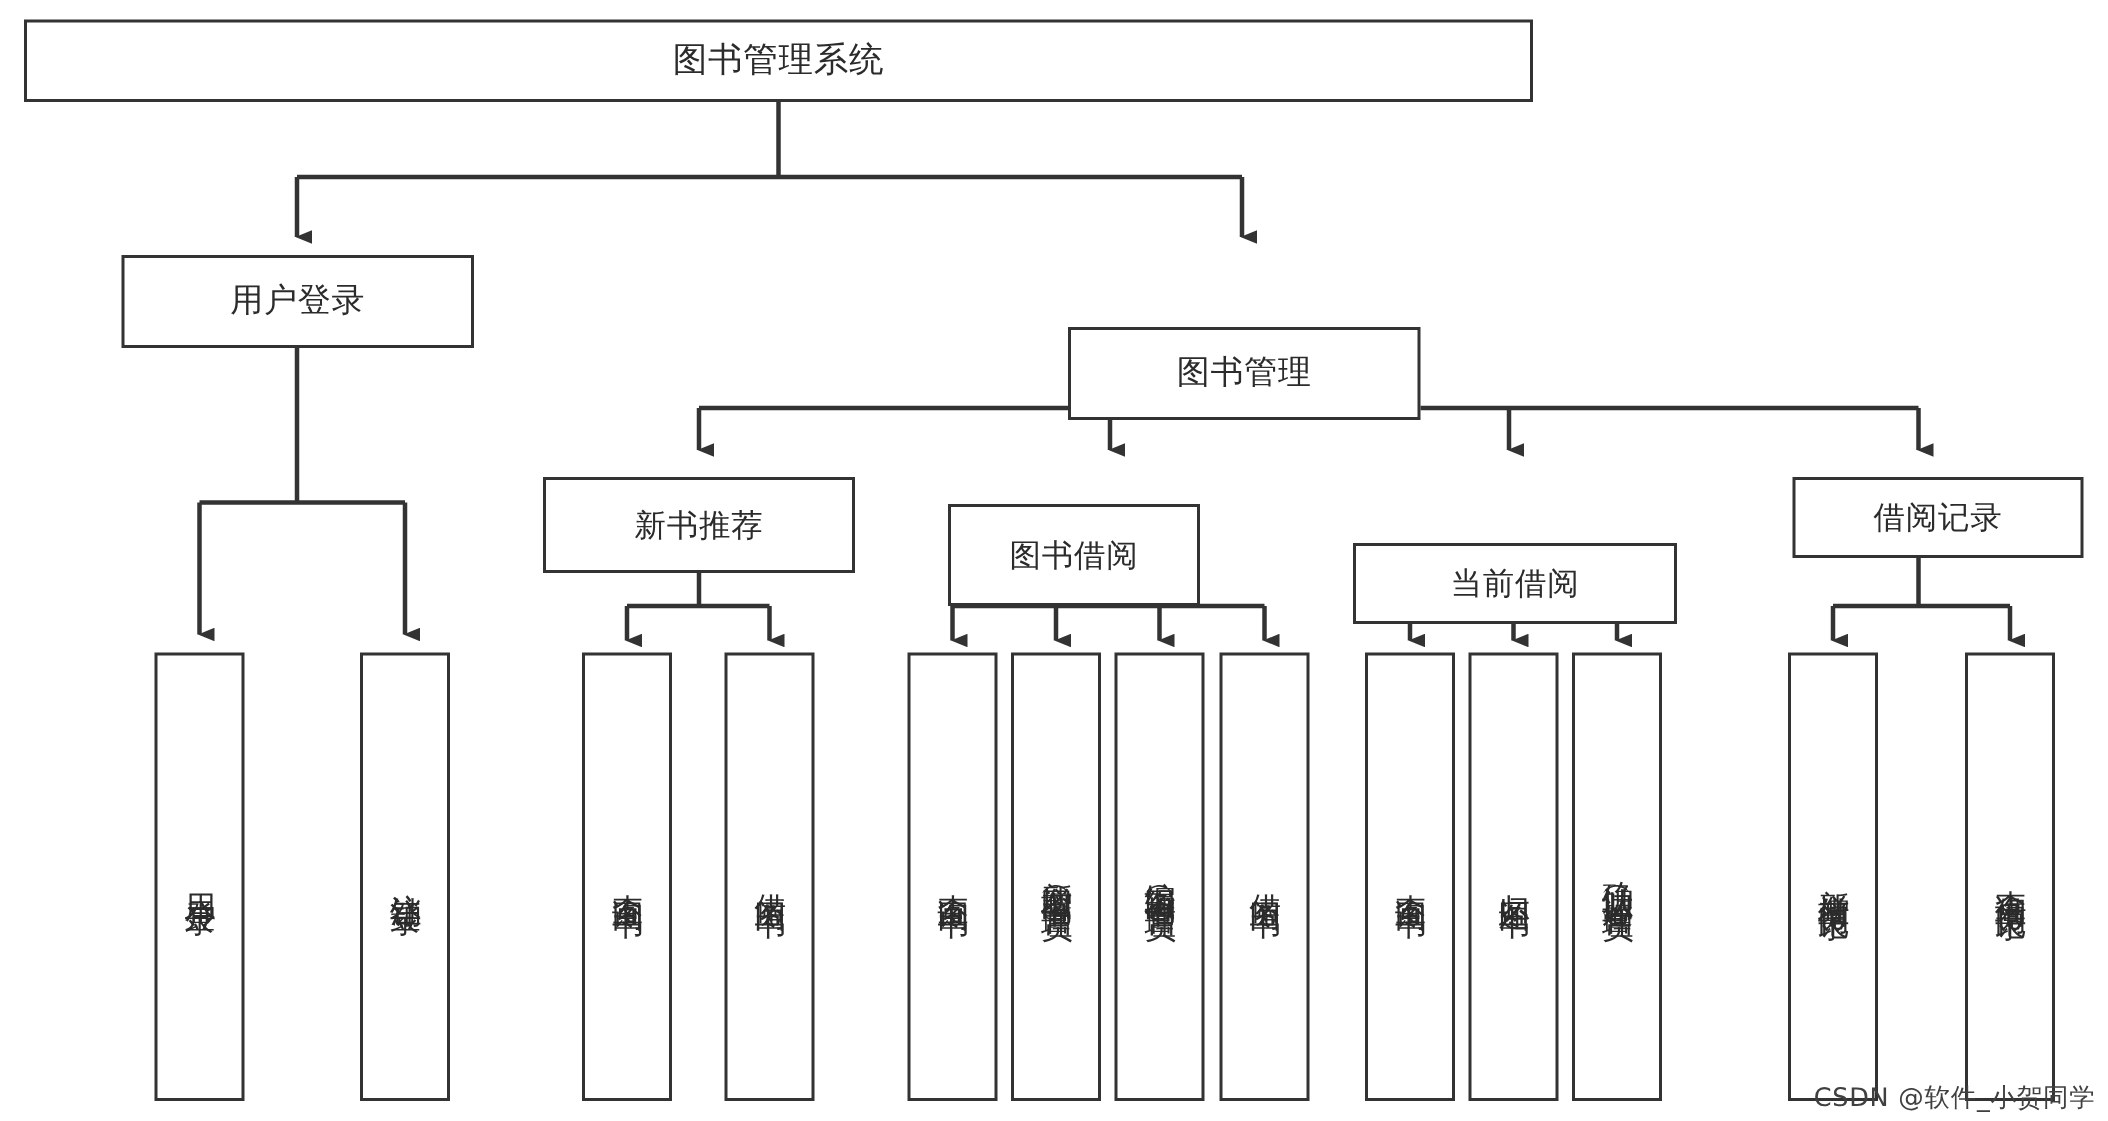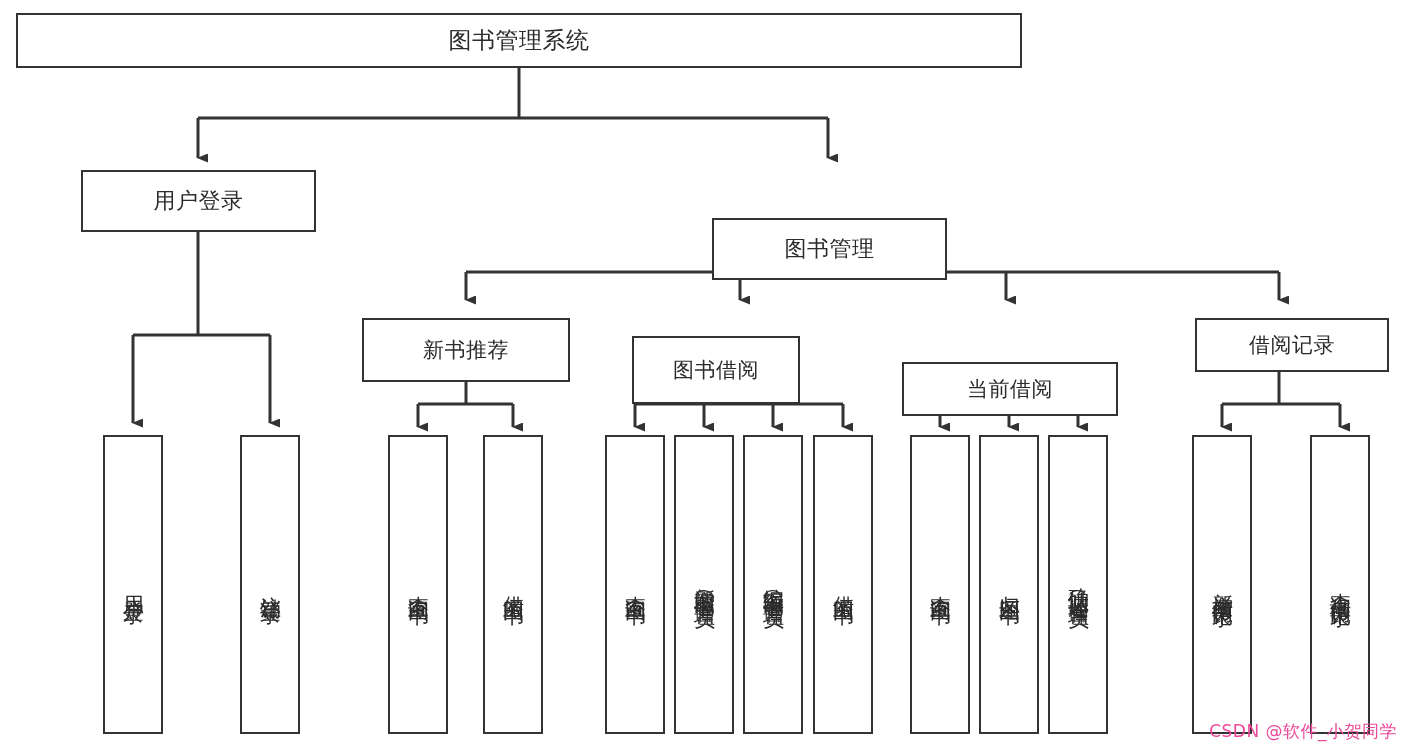--- a/index.html
+++ b/index.html
@@ -62,21 +62,21 @@
     text-orientation: upright;
     letter-spacing: 3px;
     line-height: 1;
     white-space: nowrap;
   }
   #watermark {
     position: absolute;
     right: 8px;
     bottom: 4px;
     font-size: 17px;
-    color: #ec4899;
+    color: #404040;
     letter-spacing: 0.5px;
     white-space: nowrap;
     pointer-events: none;
   }
 </style>
 </head>
 <body>
 
 <div id="diagram-root">
 

